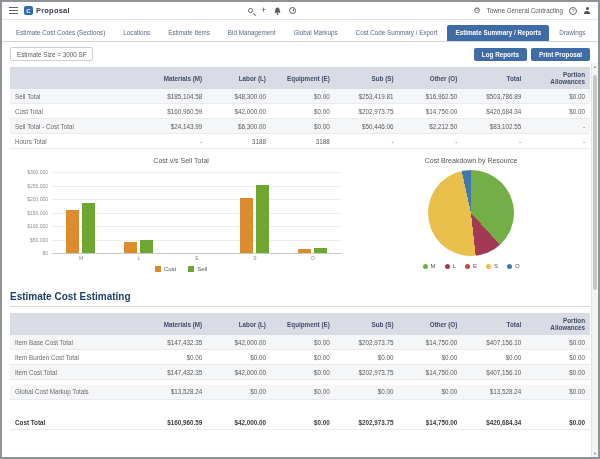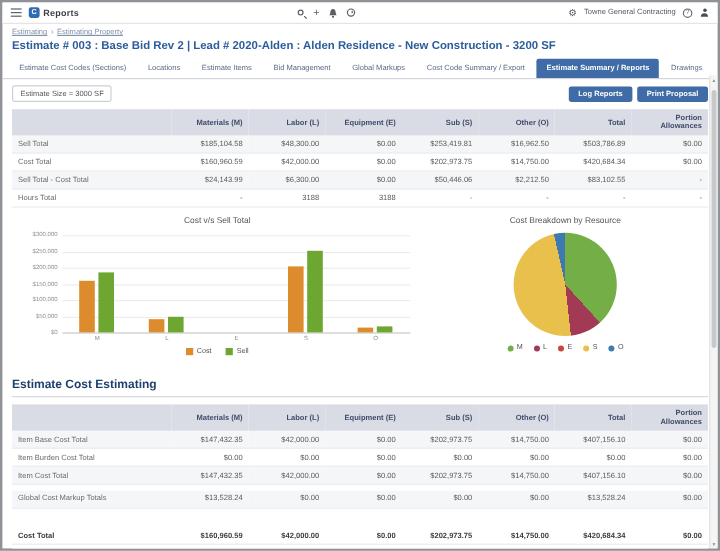--- a/index.html
+++ b/index.html
@@ -87,44 +87,38 @@
 
 <div class="app">
 
   <div class="topbar">
     <div class="hamburger">
         <div></div>
         <div></div>
         <div></div>
       </div>
     <div class="logo-mark">C</div>
-    <div class="logo-text">Reports</div>
+    <div class="logo-text">Proposal</div>
     <div class="top-icons">
       <div class="search-glass"></div>
       <div class="plus-glyph">+</div>
       <svg width="7" height="8">
           <path d="M3.5 0.5 C1.8 0.5 1.3 2 1.2 3.8 L0.6 5.8 H6.4 L5.8 3.8 C5.7 2 5.2 0.5 3.5 0.5 Z" fill="#5c5e62"></path>
           <circle cx="3.5" cy="7" r="0.9" fill="#5c5e62"></circle>
         </svg>
       <div class="clock-glyph"></div>
     </div>
     <div class="topbar-right">
       <div class="gear-glyph">⚙</div>
       <div class="company">Towne General Contracting</div>
       <div class="help-circle">?</div>
       <div class="person"></div>
     </div>
   </div>
 
-  <div class="page-head">
-    <div class="breadcrumb">
-      <a>Estimating</a><span class="sep">›</span><a>Estimating Property</a>
-    </div>
-    <div class="page-title">Estimate # 003 : Base Bid Rev 2  |  Lead # 2020-Alden : Alden Residence - New Construction - 3200 SF</div>
-  </div>
 
   <div class="tabbar" id="tabbar">
       <div class="tab">Estimate Cost Codes (Sections)</div>
       <div class="tab">Locations</div>
       <div class="tab">Estimate Items</div>
       <div class="tab">Bid Management</div>
       <div class="tab">Global Markups</div>
       <div class="tab">Cost Code Summary / Export</div>
       <div class="tab active">Estimate Summary / Reports</div>
       <div class="tab">Drawings</div>

